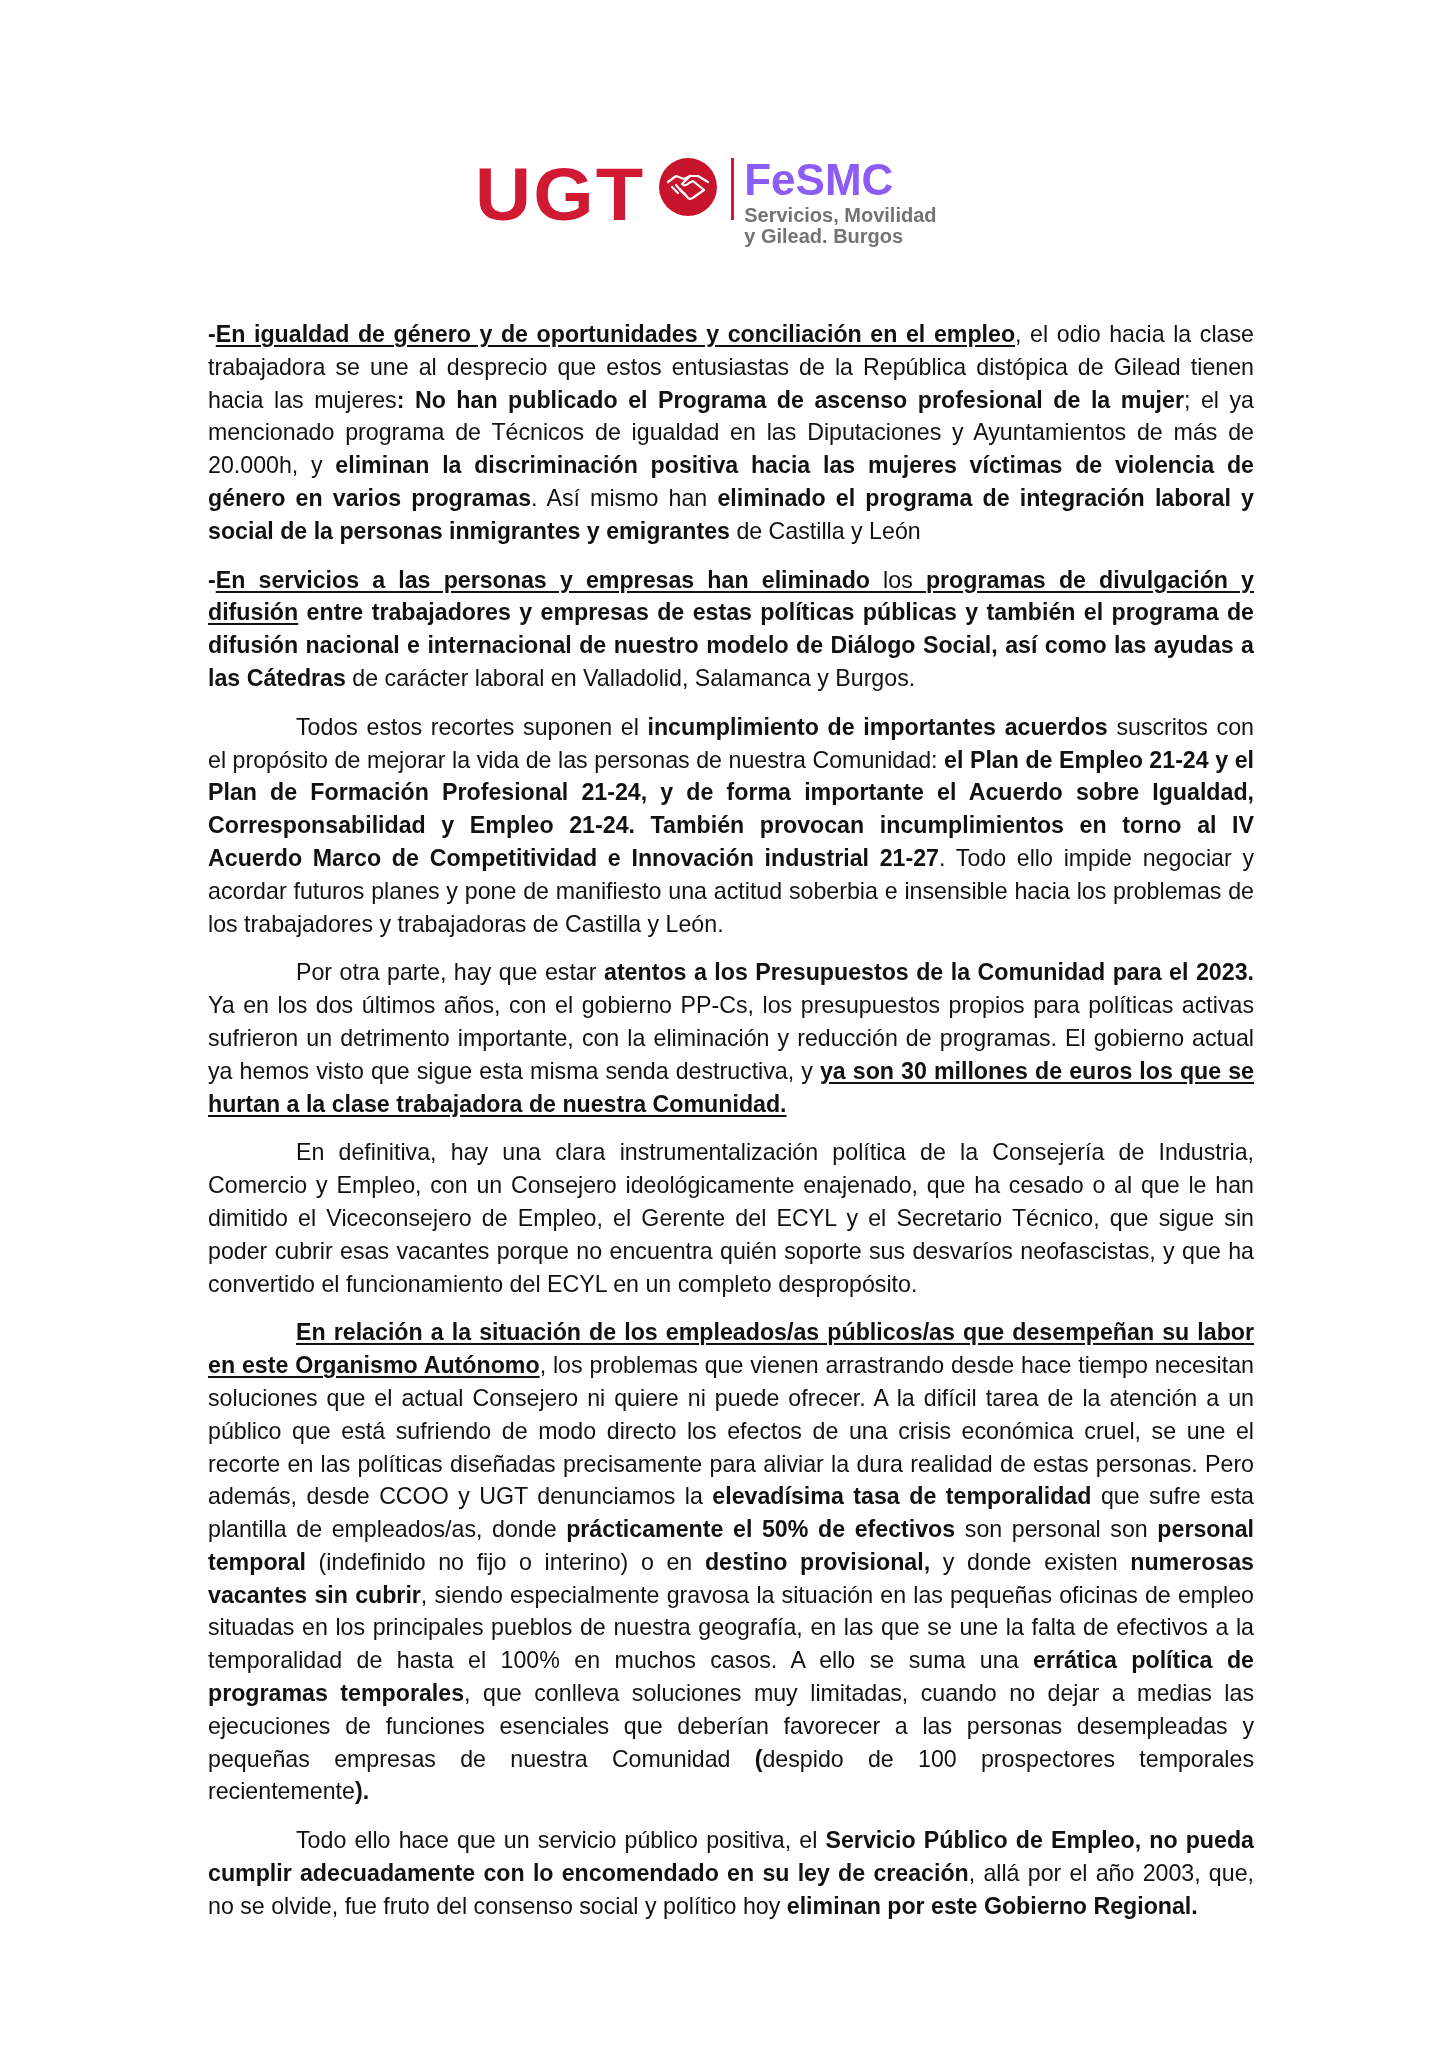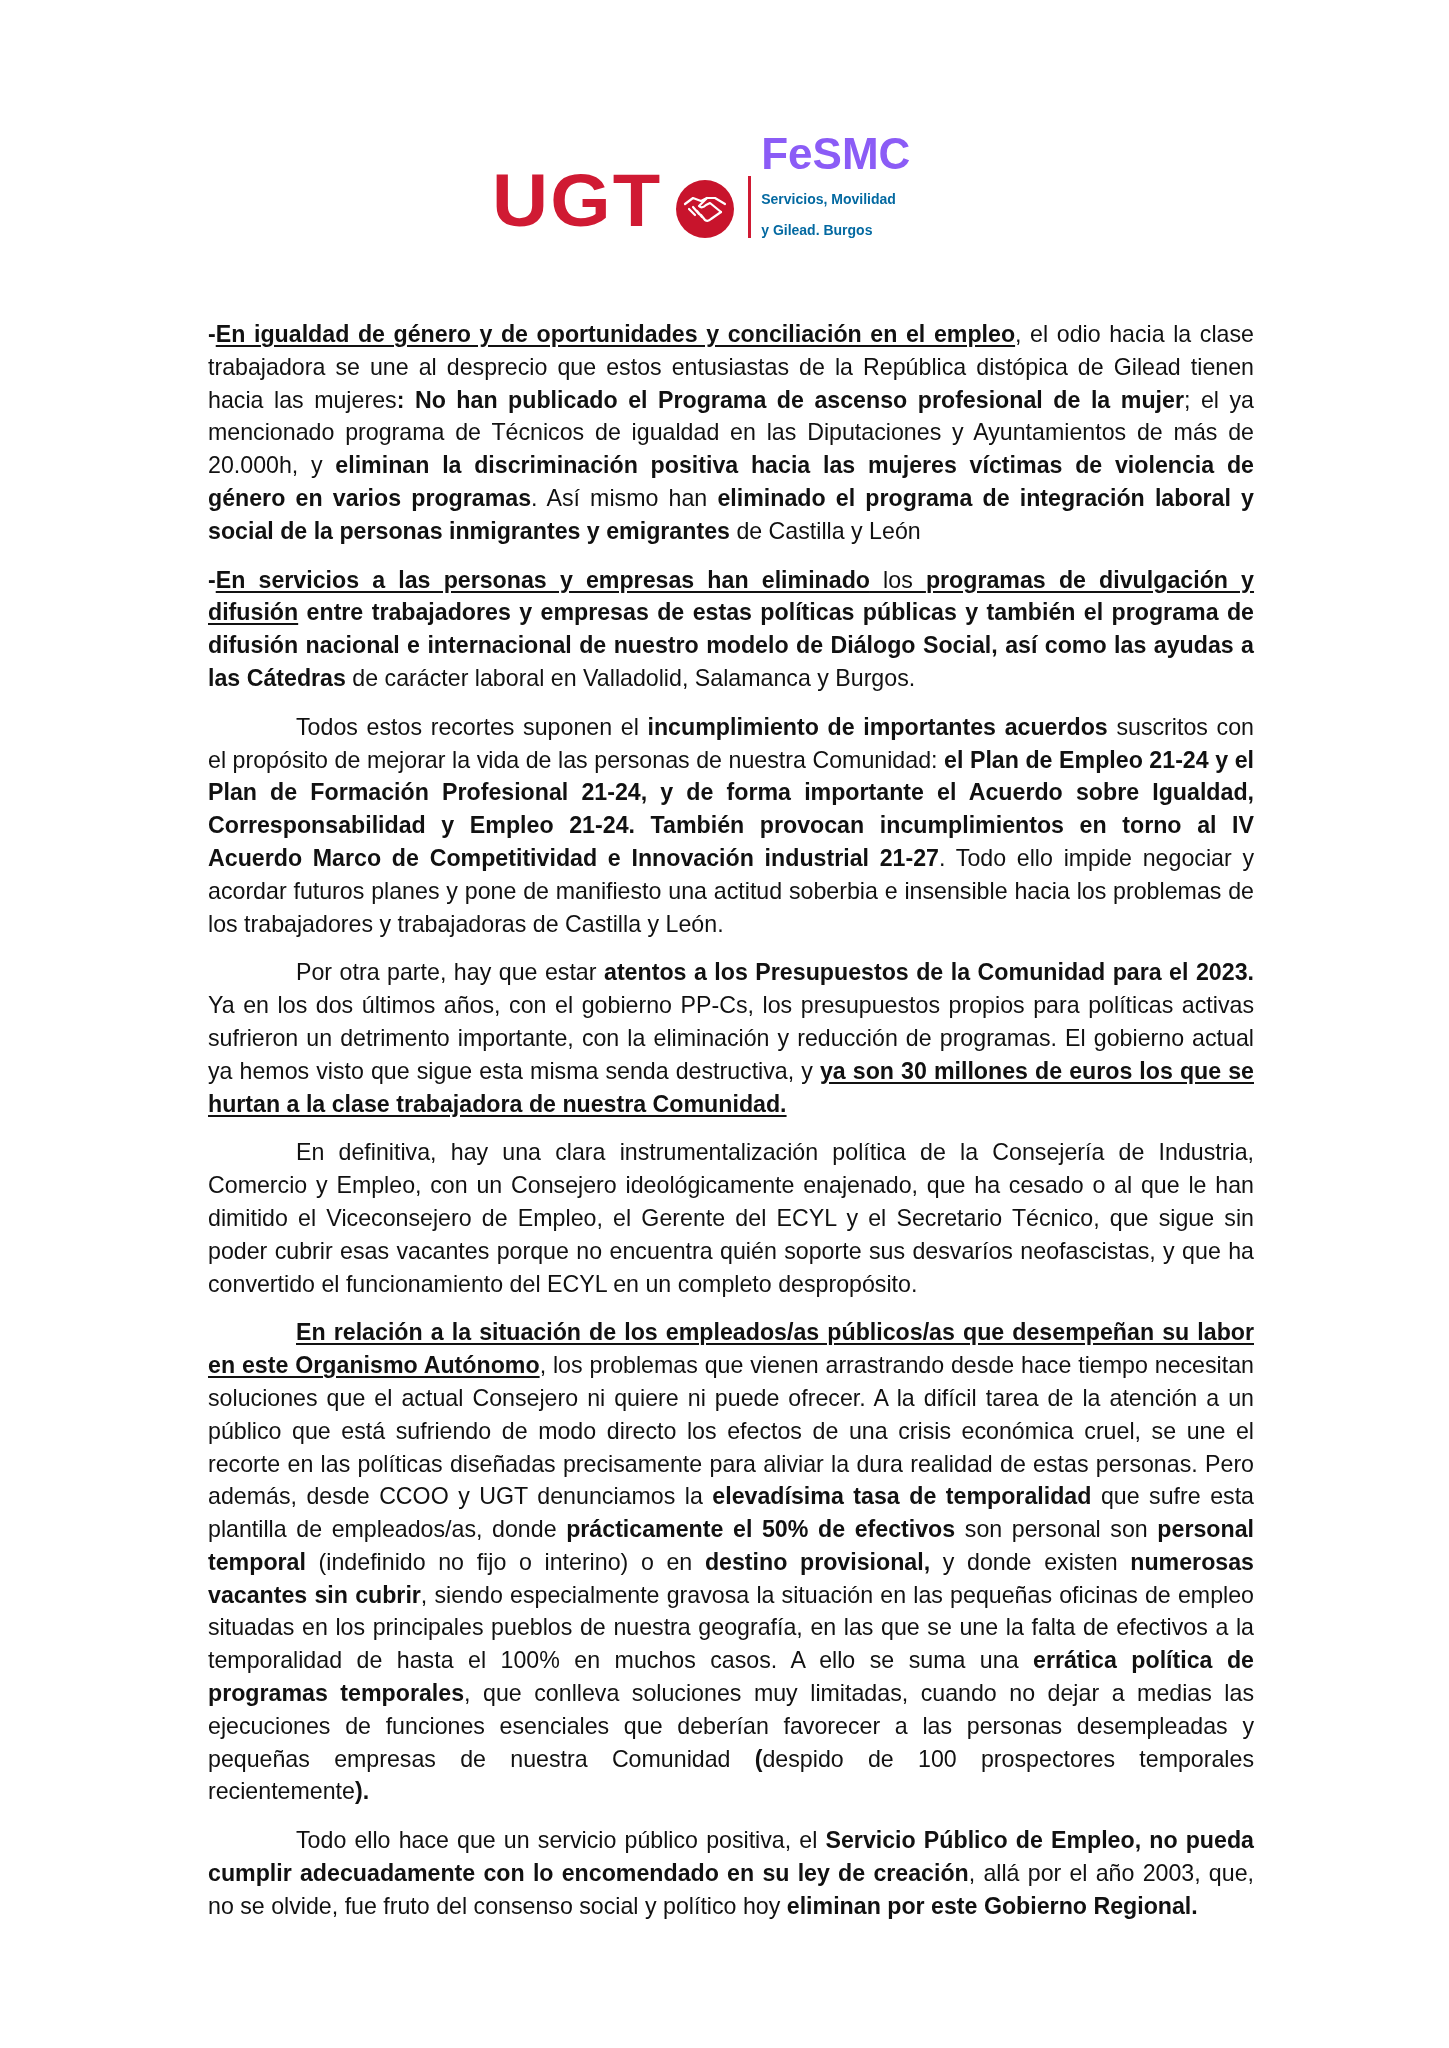--- a/index.html
+++ b/index.html
@@ -1,26 +1,26 @@
 <!DOCTYPE html>
 <html><head>
 <meta charset="utf-8">
 <style>
   html, body { margin:0; padding:0; background:#ffffff; }
   body { width:1449px; height:2048px; position:relative; overflow:hidden;
          font-family:"Liberation Sans", "DejaVu Sans", sans-serif; color:#111; }
-  .logo { position:absolute; left:492px; top:158px; height:80px; display:flex; align-items:flex-end; }
+  .logo { position:absolute; left:475px; top:158px; height:80px; display:flex; align-items:flex-start; }
   .ugt { font-family:"Liberation Sans", sans-serif; font-weight:bold; font-size:74px; color:#d01a33;
          letter-spacing:2px; line-height:1; transform:scaleX(1.05); transform-origin:left; }
   .hand-circle { width:58px; height:58px; border-radius:50%; background:#c8142c; margin-left:22px;
                  display:flex; align-items:center; justify-content:center; }
   .vbar { width:3px; height:62px; background:#d01a33; margin-left:14px; }
   .fesmc-wrap { margin-left:10px; display:flex; flex-direction:column; line-height:1; }
   .fesmc { font-size:44px; color:#8b5cf6; font-weight:bold; letter-spacing:0px; }
-  .sub { font-size:14px; color:#0369a1; font-weight:bold; line-height:15px; margin-top:16px; }
+  .sub { font-size:20px; color:#737373; font-weight:bold; line-height:15px; margin-top:6px; }
   .page-body { position:absolute; left:208px; top:318px; width:1046px;
                font-family:"Liberation Sans", "DejaVu Sans", sans-serif; font-size:23.2px;
                line-height:32.8px; text-align:justify; }
   .para { margin:0; }
   .para.indent { text-indent:88px; }
   .gap { height:16px; }
   .b { font-weight:bold; }
   .u { text-decoration:underline; text-underline-offset:3px; }
 </style>
 </head>

